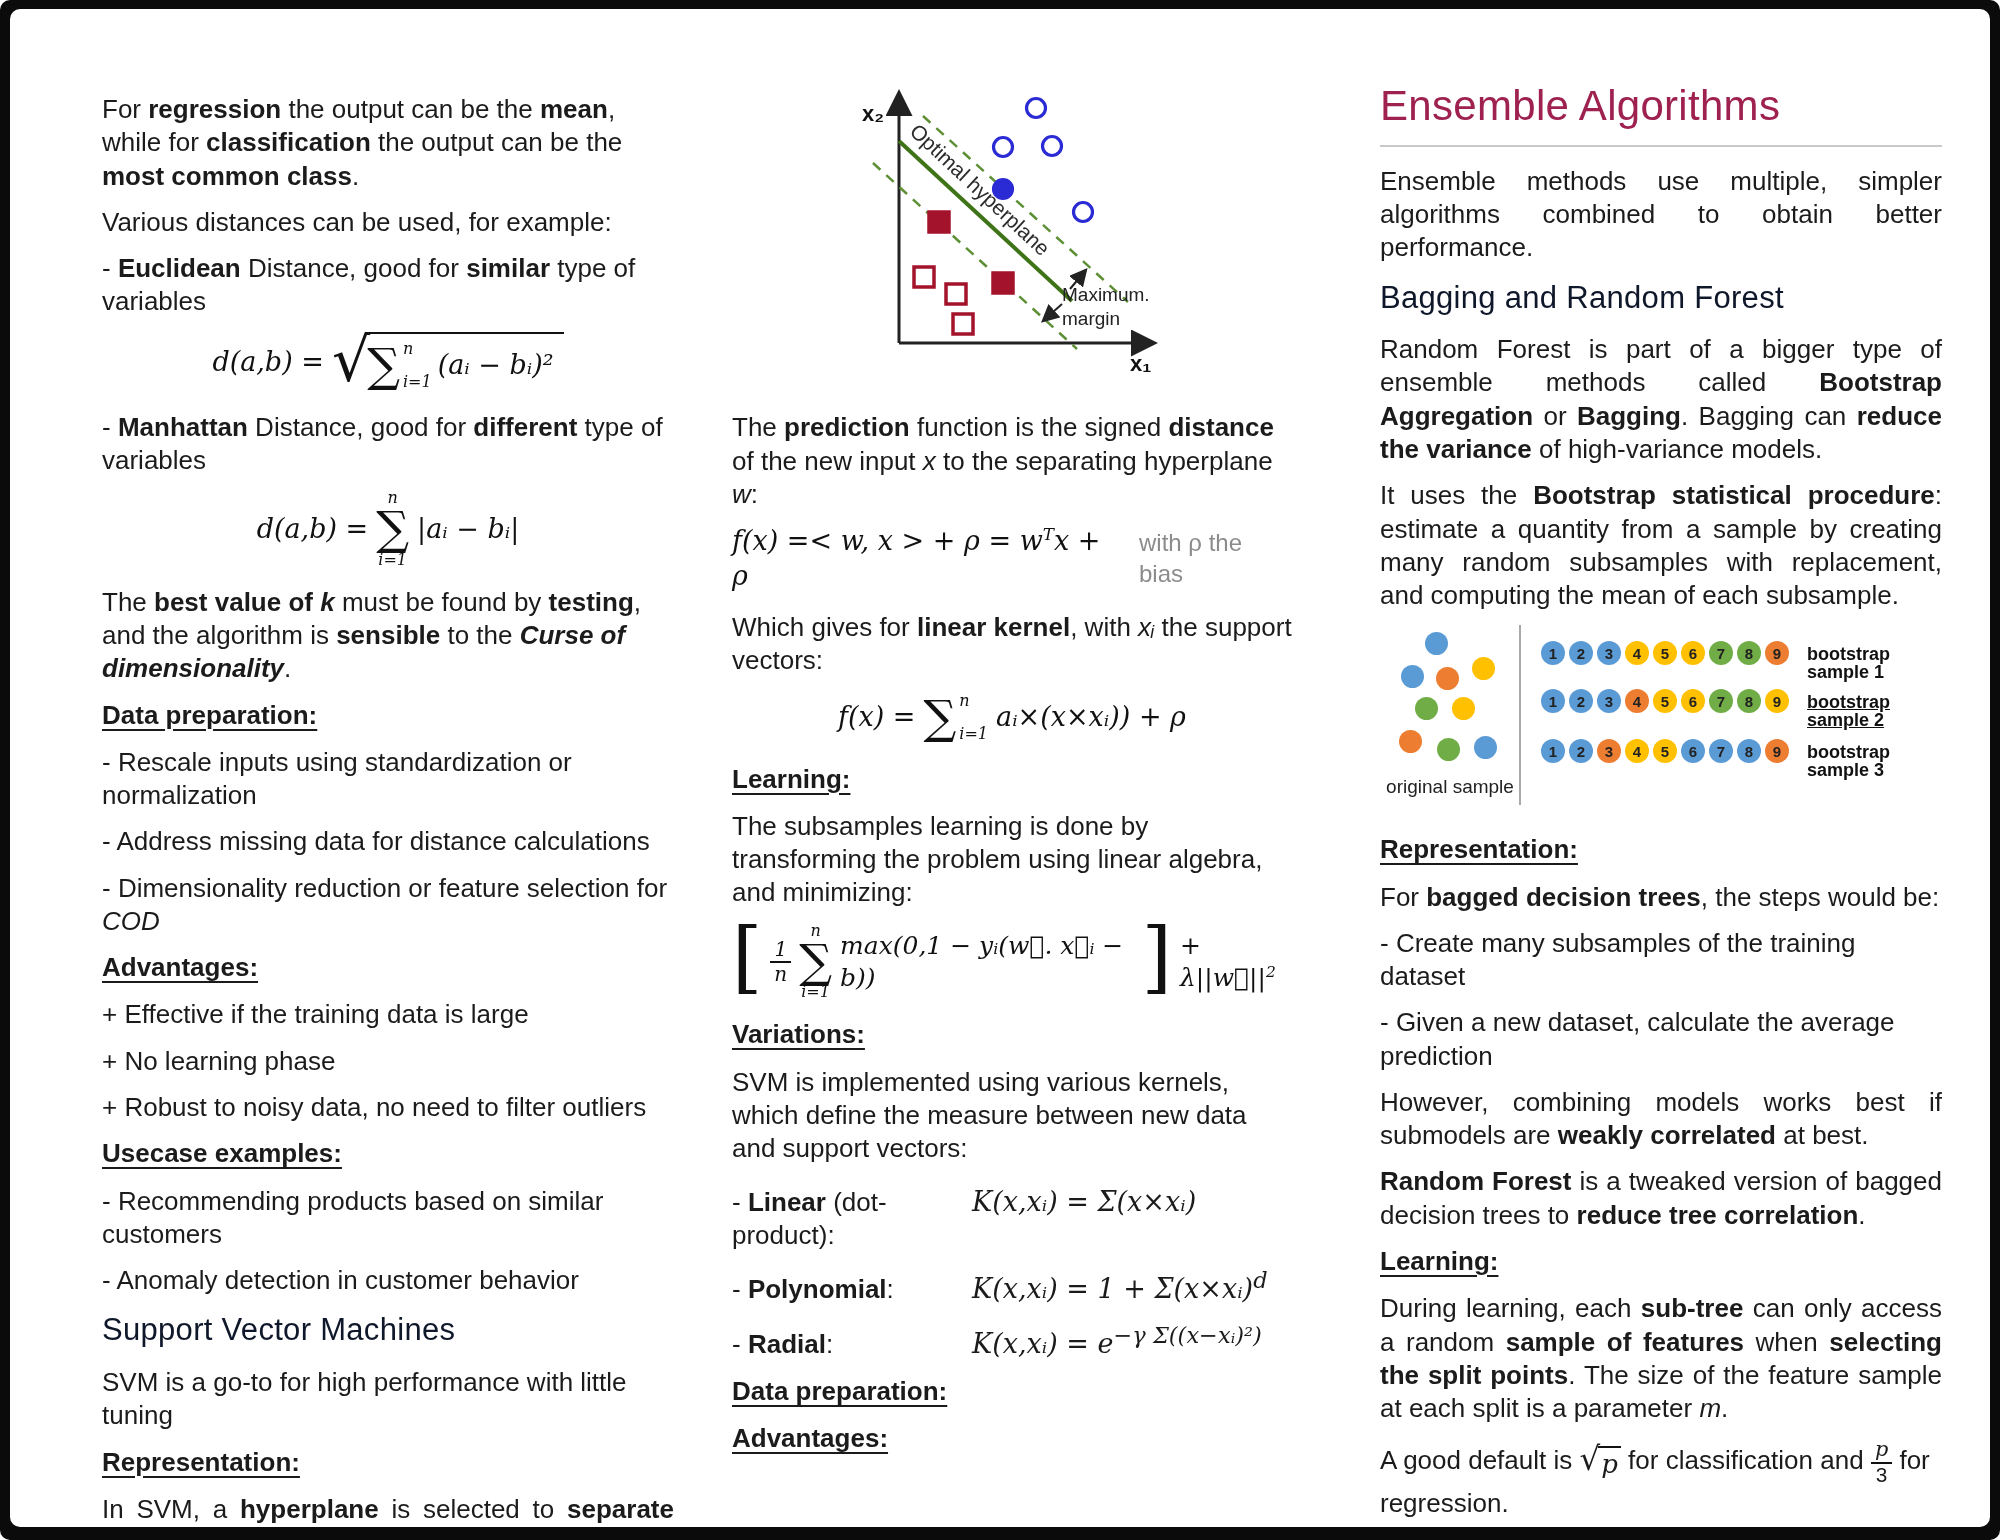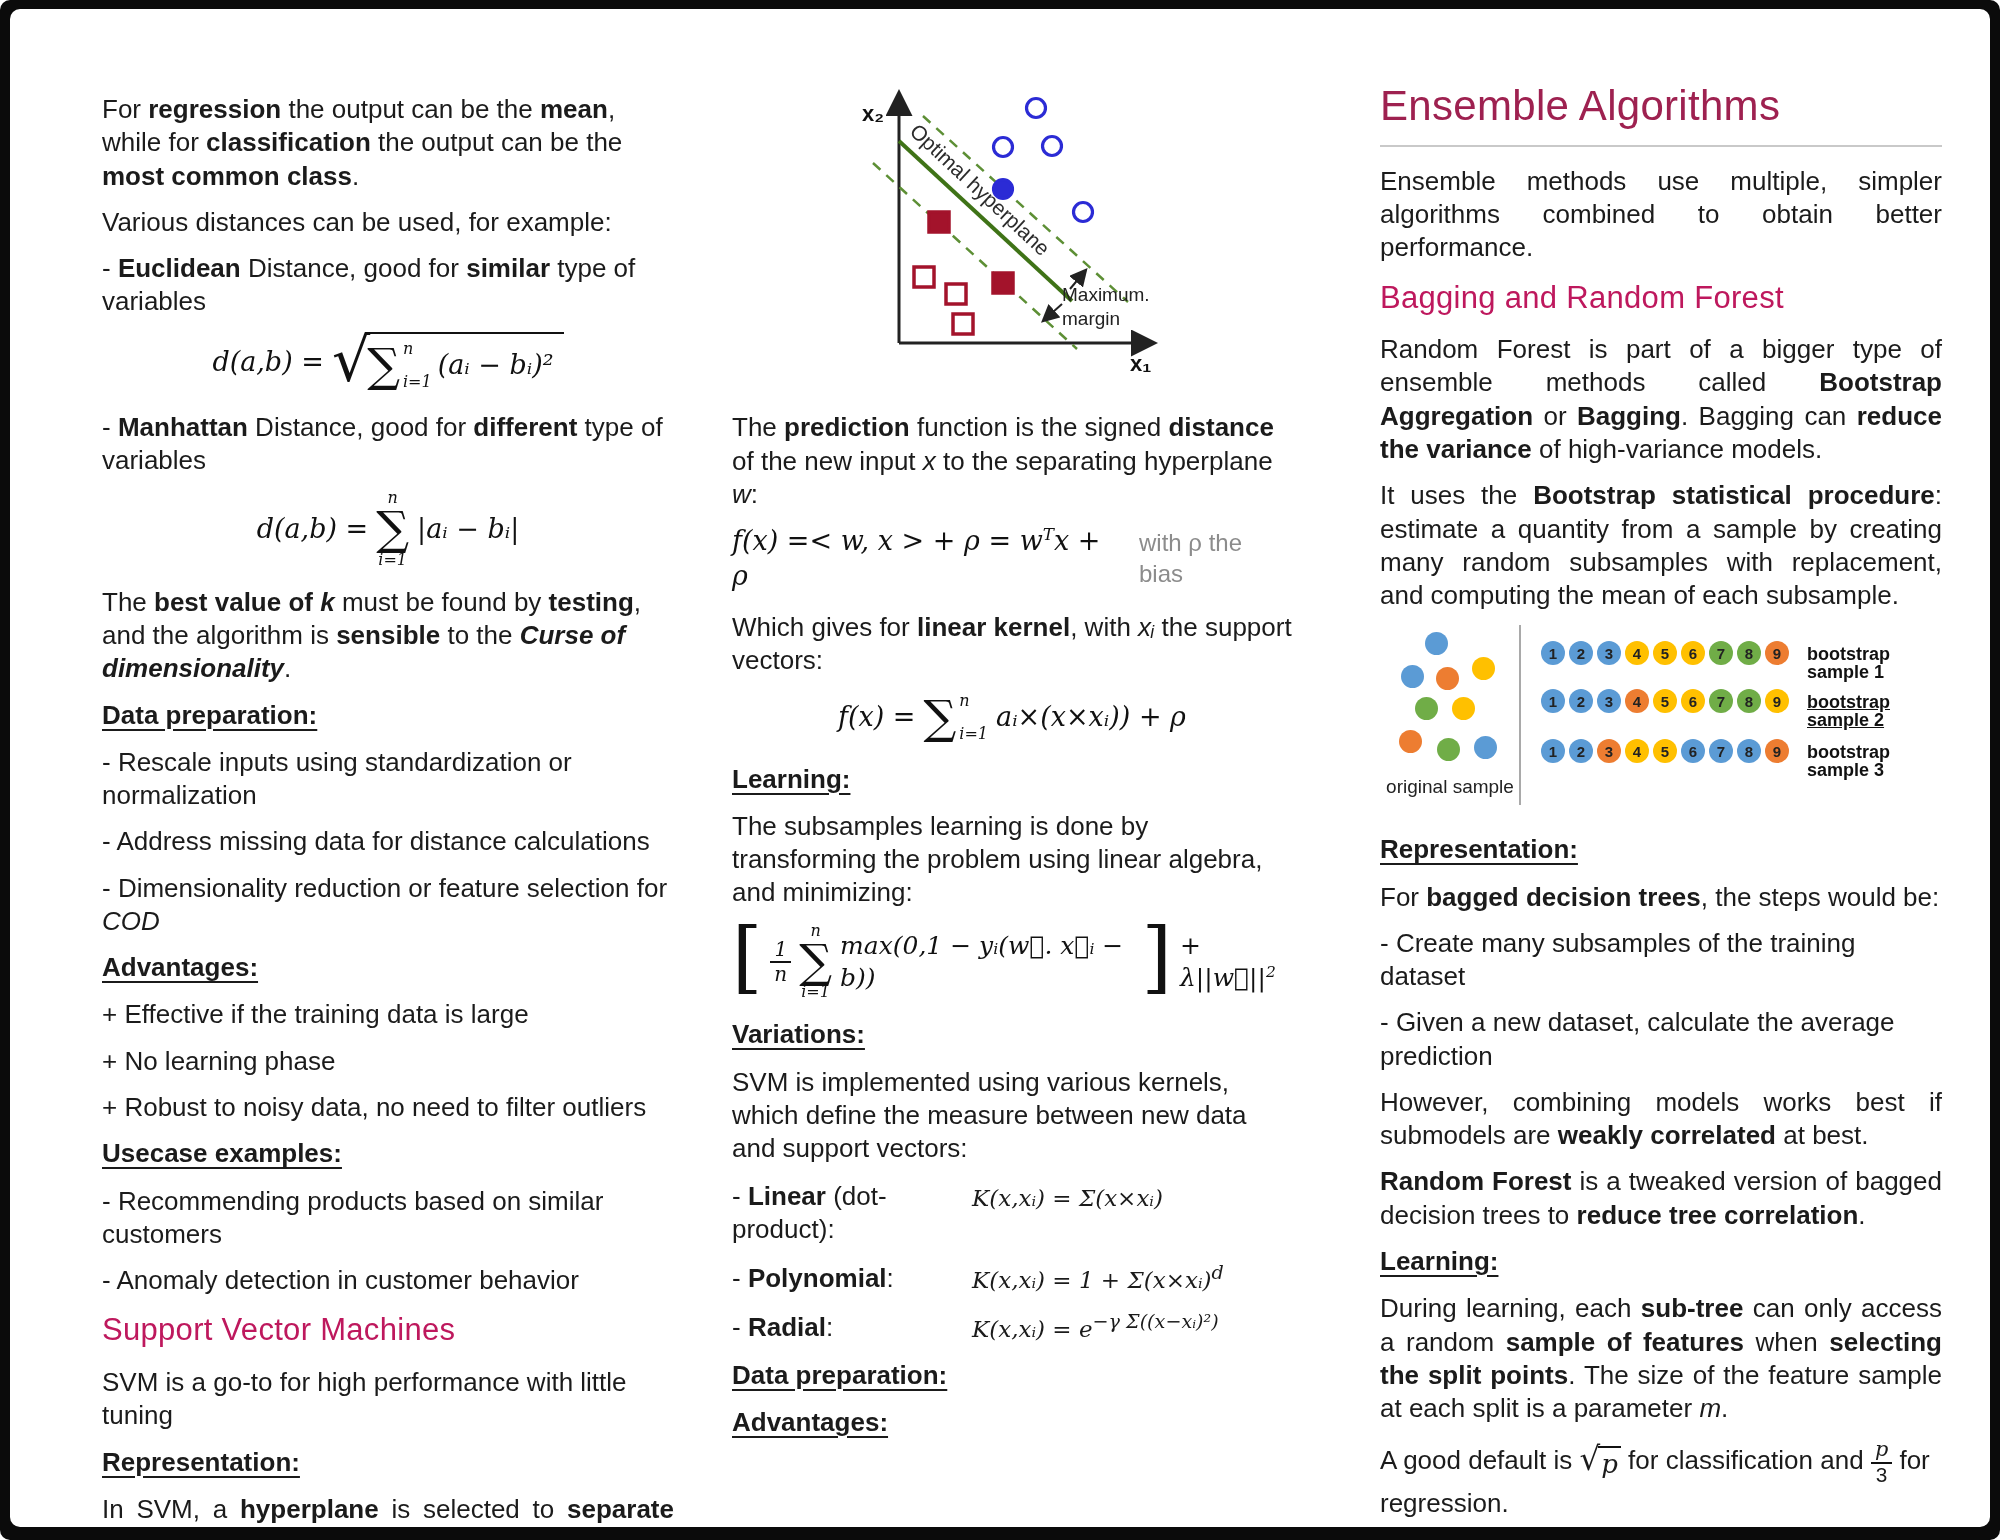--- a/index.html
+++ b/index.html
@@ -8,21 +8,21 @@
 
   .col{position:absolute;font-family:"Liberation Sans",sans-serif;font-size:26px;line-height:1.28;color:#1b1b1b;}
   #col-left  {left:92px;  top:84px; width:572px;}
   #col-mid   {left:722px; top:58px; width:560px;}
   #col-right {left:1370px;top:70px; width:562px;}
 
   .p{margin:0 0 13px 0;}
   .just{text-align:justify;}
   .hang{padding-left:28px;text-indent:-28px;}
   .h{font-weight:bold;text-decoration:underline;text-decoration-thickness:2.2px;text-underline-offset:5px;margin:3px 0 14px 0;}
-  .pinkh{color:#be185d;font-size:31px;margin:6px 0 16px 0;letter-spacing:.3px;}
+  .pinkh{color:#0f172a;font-size:31px;margin:6px 0 16px 0;letter-spacing:.3px;}
   .bigtitle{color:#9E2150;font-size:42px;letter-spacing:.3px;padding-bottom:12px;border-bottom:2px solid #c9c9c9;margin:0 0 18px 0;}
 
   .rt-b{font-weight:bold;}
   .rt-i{font-style:italic;}
   .rt-bi{font-weight:bold;font-style:italic;}
 
   
   .mi{font-family:"DejaVu Serif",serif;font-style:italic;}
   .formula{display:flex;justify-content:center;align-items:center;gap:8px;margin:4px 0 18px 0;font-size:27px;color:#111;}
   .formula sup{font-size:.62em;}
@@ -33,21 +33,21 @@
   .sum-stack .lim{font-size:16px;}
   .rad{display:inline-flex;align-items:flex-start;}
   .rad-sign{font-family:"DejaVu Serif",serif;font-style:normal;font-size:60px;line-height:1;transform:translateY(-2px);}
   .rad-body{border-top:2.5px solid #111;display:inline-flex;align-items:center;gap:6px;padding:5px 10px 0 2px;margin-left:-5px;}
   .bracket{font-family:"DejaVu Serif",serif;font-style:normal;font-size:78px;font-weight:200;line-height:.8;transform:translateY(-4px);}
   .ifrac{display:inline-flex;flex-direction:column;align-items:center;vertical-align:middle;line-height:1.1;font-size:.8em;}
   .ifrac .n{border-bottom:2px solid #111;padding:0 4px 1px 4px;}
   .note{font-family:"Liberation Sans",sans-serif;font-style:normal;color:#8c8c8c;font-size:24px;margin-left:8px;}
   .krow{display:flex;align-items:baseline;margin:0 0 14px 0;}
   .klabel{flex:0 0 240px;}
-  .kform{font-size:23px;}
+  .kform{font-size:27px;}
   .sqrt{display:inline-flex;align-items:flex-start;vertical-align:-3px;}
   .sqrt .s-sign{font-family:"DejaVu Serif",serif;font-size:1.25em;line-height:1;transform:translateY(-3px);}
   .sqrt .s-body{border-top:2px solid #111;padding:0 3px;margin-left:-2px;}
 
   
   .svmwrap{margin:0 0 14px 0;}
 
   
   .bootstrap{position:relative;height:192px;margin:2px 0 16px 0;}
   .bcircle{position:absolute;width:23px;height:23px;border-radius:50%;box-sizing:border-box;}

